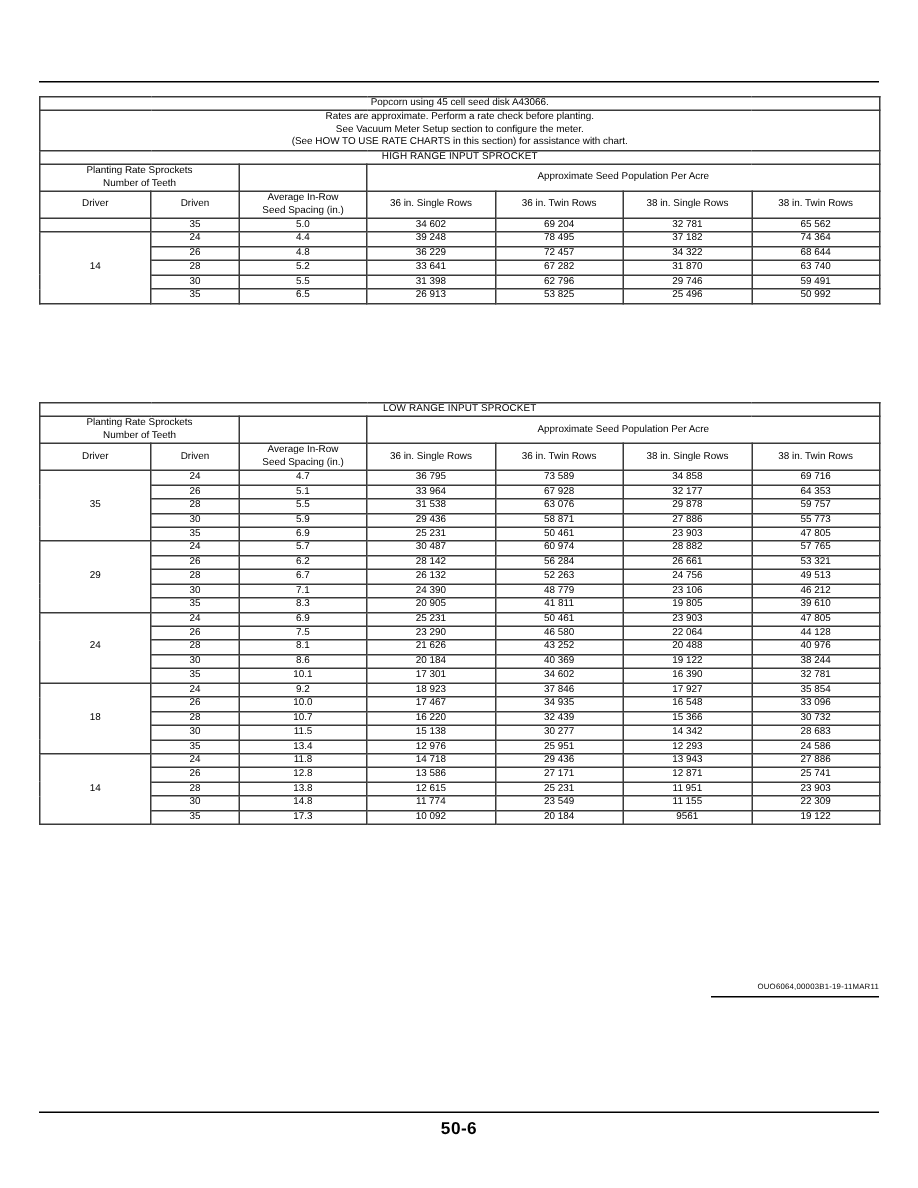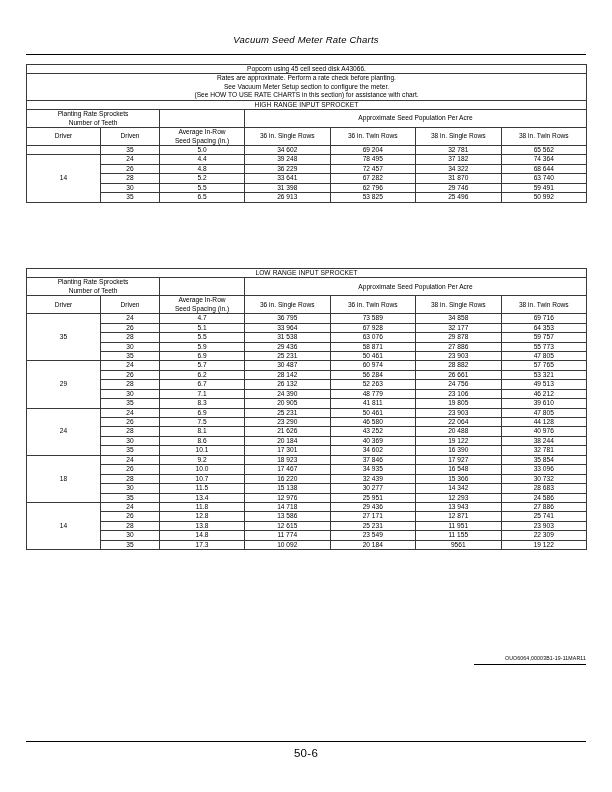--- a/index.html
+++ b/index.html
@@ -136,30 +136,29 @@
     height: 1px;
     background: #000000;
   }
   .page-number {
     position: absolute;
     top: 747px;
     left: 0;
     width: 612px;
     text-align: center;
     font-size: 11.5px;
-    font-weight: normal;
+    font-weight: bold;
     letter-spacing: 0.3px;
   }
 </style>
 </head>
 <body>
 
 <div class="page">
 
-  <div class="running-header">Vacuum Seed Meter Rate Charts</div>
   <div class="header-rule"></div>
 
   <div class="tbl-wrap" id="table-high">
       <table class="rate">
         <colgroup>
           <col class="c-driver">
           <col class="c-driven">
           <col class="c-spacing">
           <col class="c-pop">
           <col class="c-pop">

